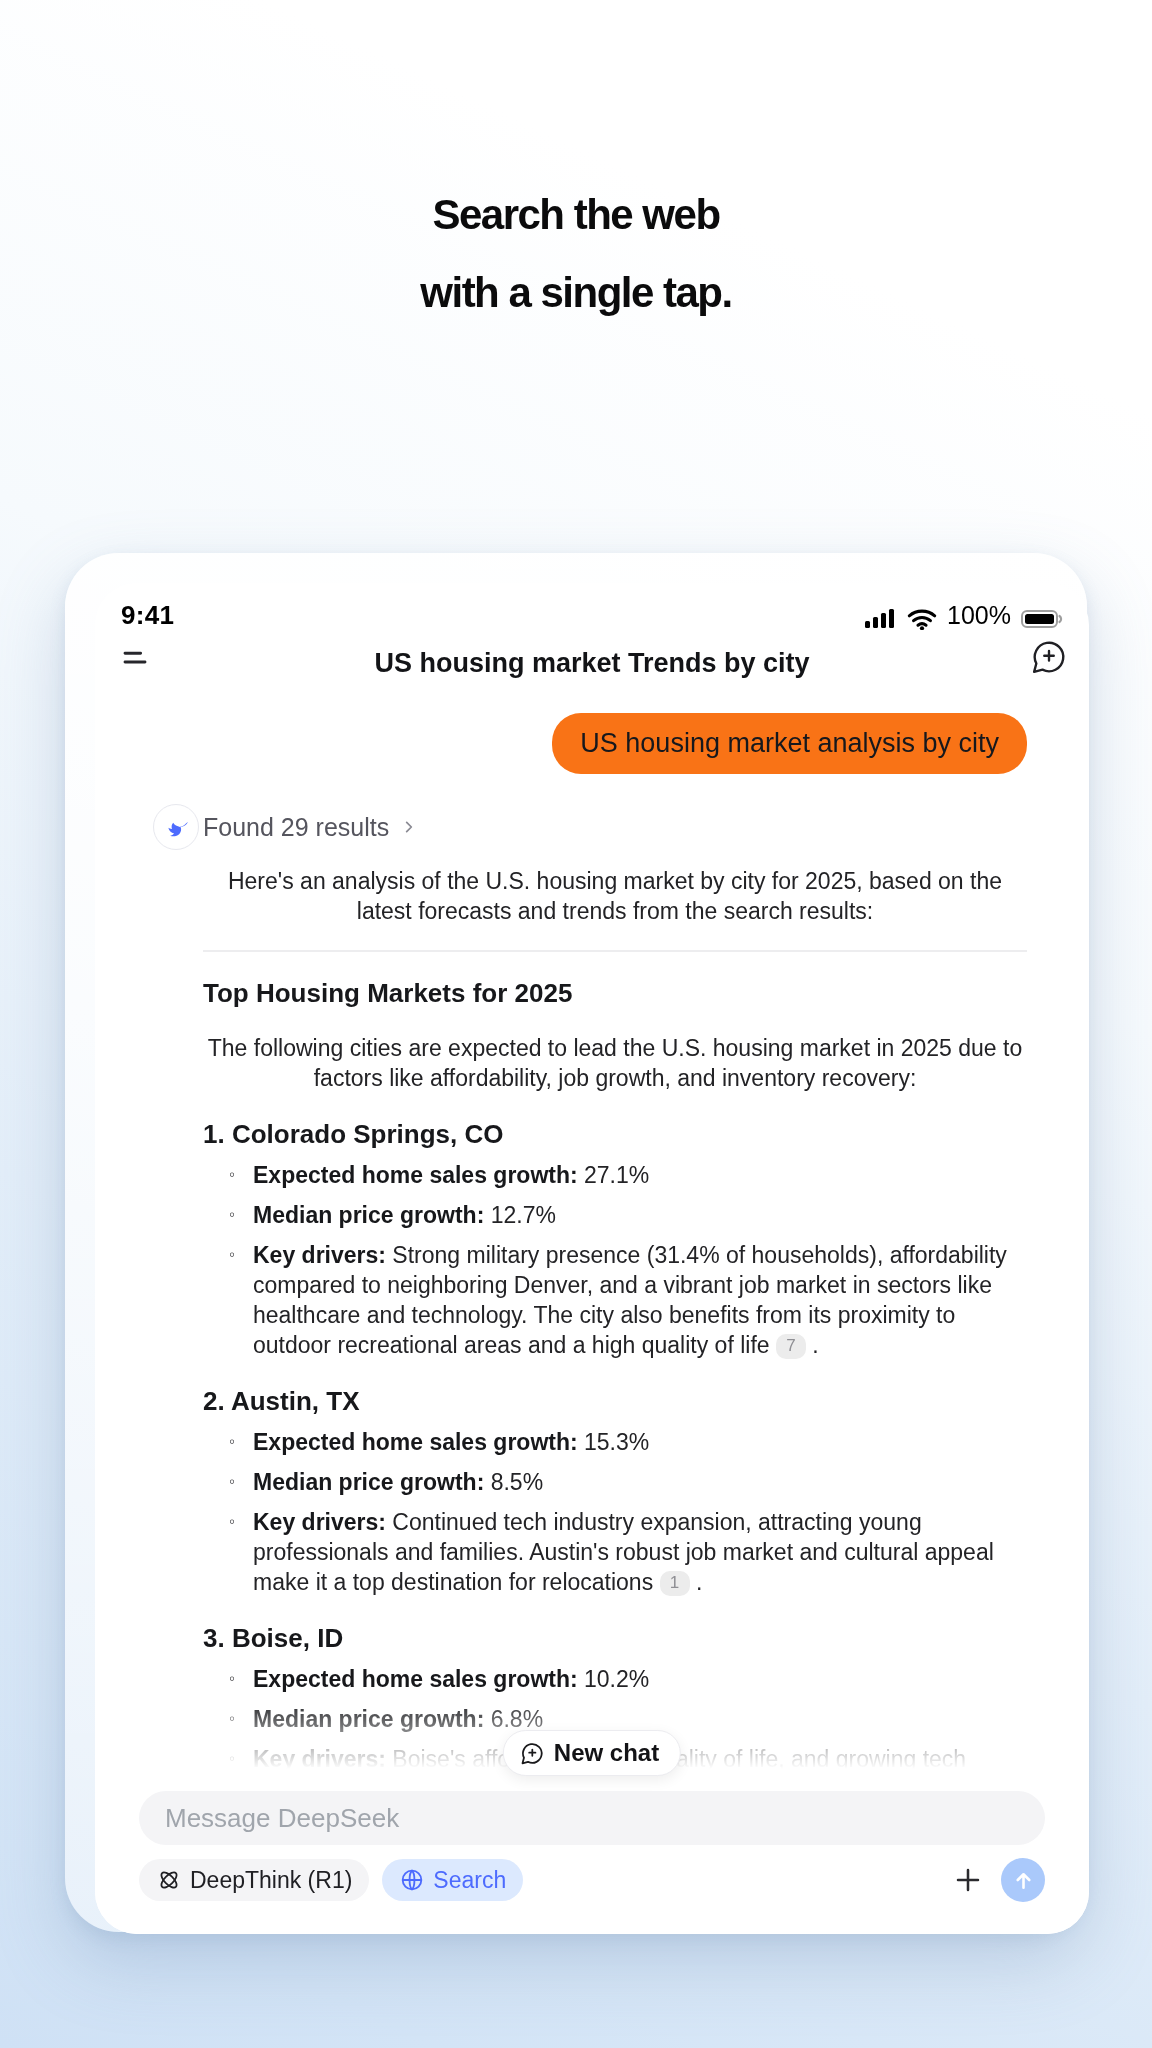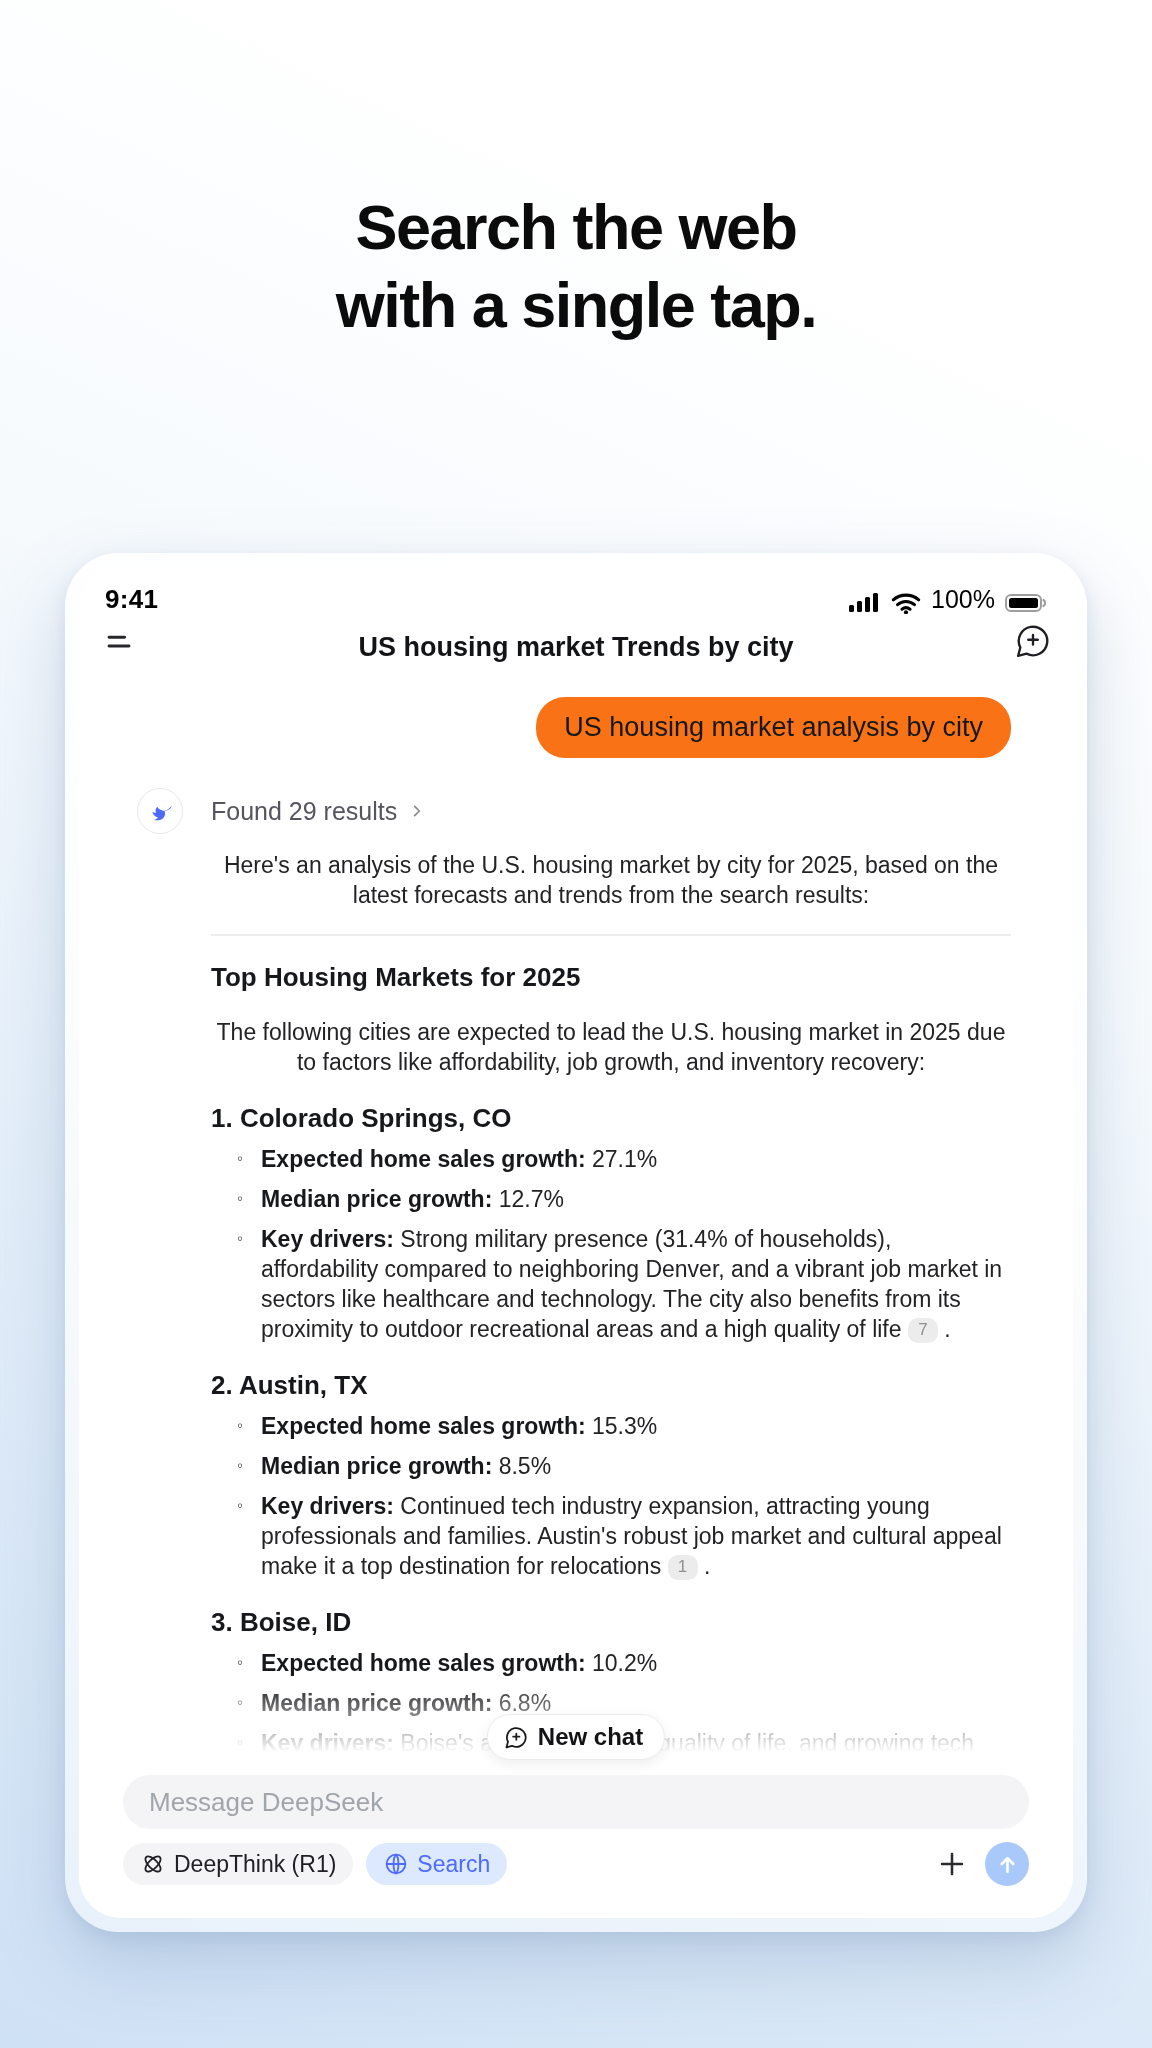--- a/index.html
+++ b/index.html
@@ -5,29 +5,29 @@
   * { margin:0; padding:0; box-sizing:border-box; }
   html,body { width:1152px; height:2048px; }
   body {
     font-family:"Liberation Sans", sans-serif;
     background:linear-gradient(205deg,#ffffff 16%,#f6fafd 40%,#e3eef9 66%,#d3e4f6 92%,#cfe1f5 100%);
     overflow:hidden; position:relative; color:#232326;
   }
 
   
   .hero-title {
-    position:absolute; top:188px; left:0; width:100%;
-    text-align:center; font-size:63px; line-height:78px;
+    position:absolute; top:176px; left:0; width:100%;
+    text-align:center; font-size:42px; line-height:78px;
     font-weight:700; letter-spacing:-1.5px; color:#0b0b0c;
   }
 
   
   .phone {
     position:absolute; left:65px; top:553px; width:1022px; height:1379px;
-    border-radius:54px; padding:14px;
+    border-radius:54px; padding:30px;
     background:linear-gradient(180deg,rgba(255,255,255,.92),rgba(255,255,255,.5));
     box-shadow:0 30px 70px rgba(110,140,180,.30), 0 6px 16px rgba(110,140,180,.16);
   }
   .screen {
     width:994px; height:1351px; background:#fff; border-radius:42px;
     position:relative; overflow:hidden;
   }
 
   
   .status-bar {
@@ -58,21 +58,21 @@
   }
   .messages::after {
     content:""; position:absolute; left:0; right:0; bottom:0; height:92px;
     background:linear-gradient(180deg,rgba(255,255,255,0),#ffffff 78%);
   }
   .user-row { display:flex; justify-content:flex-end; margin-bottom:30px; }
   .user-bubble {
     background:#f97316; border-radius:29px; padding:15px 28px;
     font-size:27px; color:#16181d;
   }
-  .assistant { display:flex; gap:28px; }
+  .assistant { display:flex; gap:4px; }
   .avatar-col { flex:none; width:46px; }
   .avatar {
     width:46px; height:46px; border-radius:50%; background:#fff;
     border:1.5px solid #e7e8ee; display:flex; align-items:center; justify-content:center;
   }
   .msg-col { flex:1; min-width:0; }
   .found-row { display:flex; align-items:center; gap:12px; height:46px; margin-bottom:16px; cursor:pointer; }
   .found-label { font-size:25px; color:#55555e; }
 
   .md p { font-size:23px; line-height:30px; color:#232326; margin-bottom:22px;text-align:center; }

